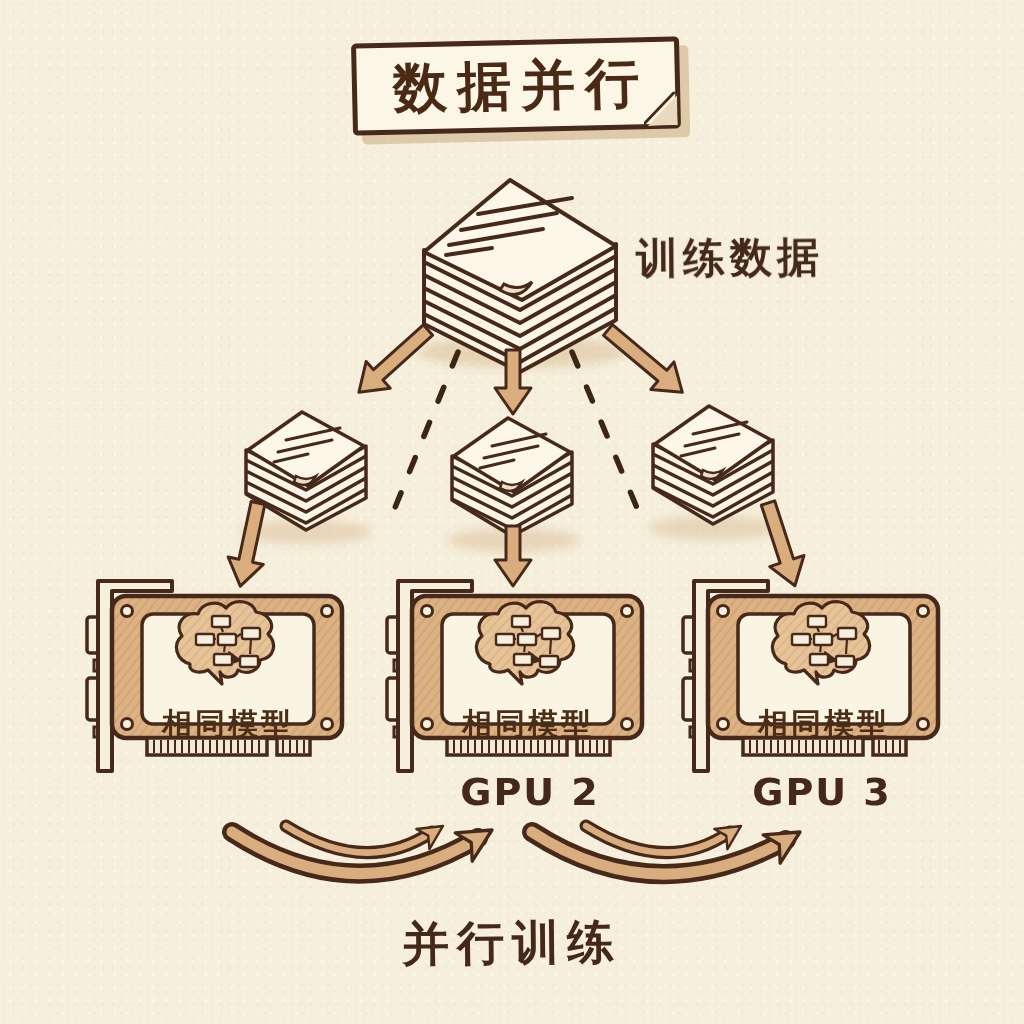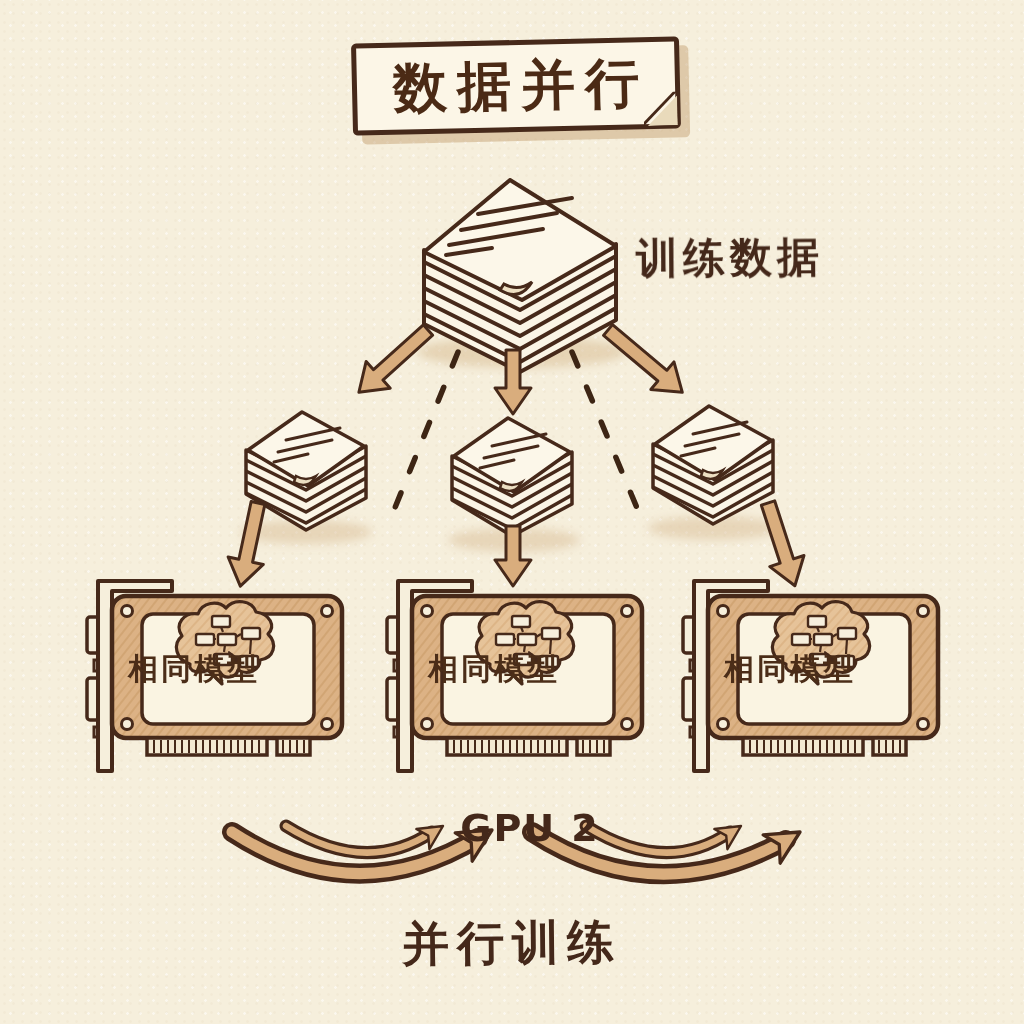--- a/index.html
+++ b/index.html
@@ -17,24 +17,24 @@
   .banner{position:absolute;left:352px;top:40px;width:318px;height:82px;
     border:5px solid #46291a;border-radius:5px;background:#fcf6e7;
     box-shadow:9px 9px 0 0 rgba(193,155,106,0.45);
     transform:rotate(-1.3deg);display:flex;align-items:center;justify-content:center;}
   .banner-title{font-size:54px;font-weight:700;letter-spacing:10px;color:#4b2a15;padding-left:10px;}
   .fold{position:absolute;right:-2px;bottom:-2px;width:30px;height:30px;
     background:#e9dabb;clip-path:polygon(0 100%,100% 0,100% 100%);}
   .fold-line{position:absolute;right:-2px;bottom:-2px;width:34px;height:34px;
     background:#46291a;clip-path:polygon(0 100%,100% 0,88% 0,0 88%);}
   .training-label{left:636px;top:230px;font-size:42px;letter-spacing:5px;transform:rotate(-0.5deg);}
-  .model-label{font-size:30px;top:649px;width:200px;letter-spacing:3px;color:#4b2d18;}
+  .model-label{font-size:30px;top:704px;width:200px;text-align:center;letter-spacing:3px;color:#4b2d18;}
   .model-1{left:128px;} .model-2{left:428px;} .model-3{left:724px;}
   .gpu-label{font-size:38px;top:770px;width:170px;text-align:center;letter-spacing:2px;}
-  .gpu-1{left:122px;} .gpu-2{left:445px;margin-top:36px;} .gpu-3{left:737px;}
+  .gpu-1{left:122px;} .gpu-2{left:445px;} .gpu-3{left:737px;}
   .caption{left:312px;top:912px;width:400px;text-align:center;font-size:47px;letter-spacing:8px;transform:rotate(-0.6deg);}
 </style>
 </head>
 <body>
 
 <div class="canvas">
 
   <svg class="drawing" width="1024" height="1024" viewBox="0 0 1024 1024">
     <defs>
       <filter id="soft" x="-60%" y="-60%" width="220%" height="220%">
@@ -189,15 +189,16 @@
     <div class="fold"></div>
   </div>
 
   <div class="label training-label">训练数据</div>
 
   <div class="label model-label model-1">相同模型</div>
   <div class="label model-label model-2">相同模型</div>
   <div class="label model-label model-3">相同模型</div>
 
   <div class="label gpu-label gpu-2">GPU 2</div>
+  <div class="label gpu-label gpu-3">GPU 3</div>
 
   <div class="label caption">并行训练</div>
 </div>
 
 </body></html>

